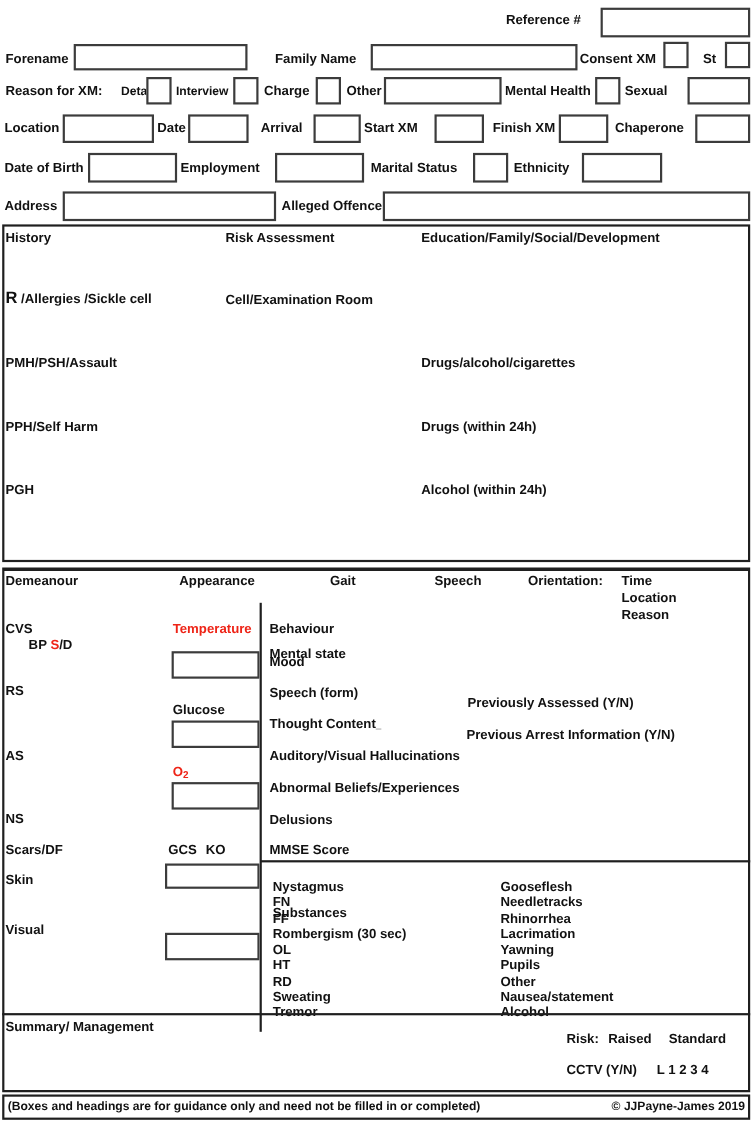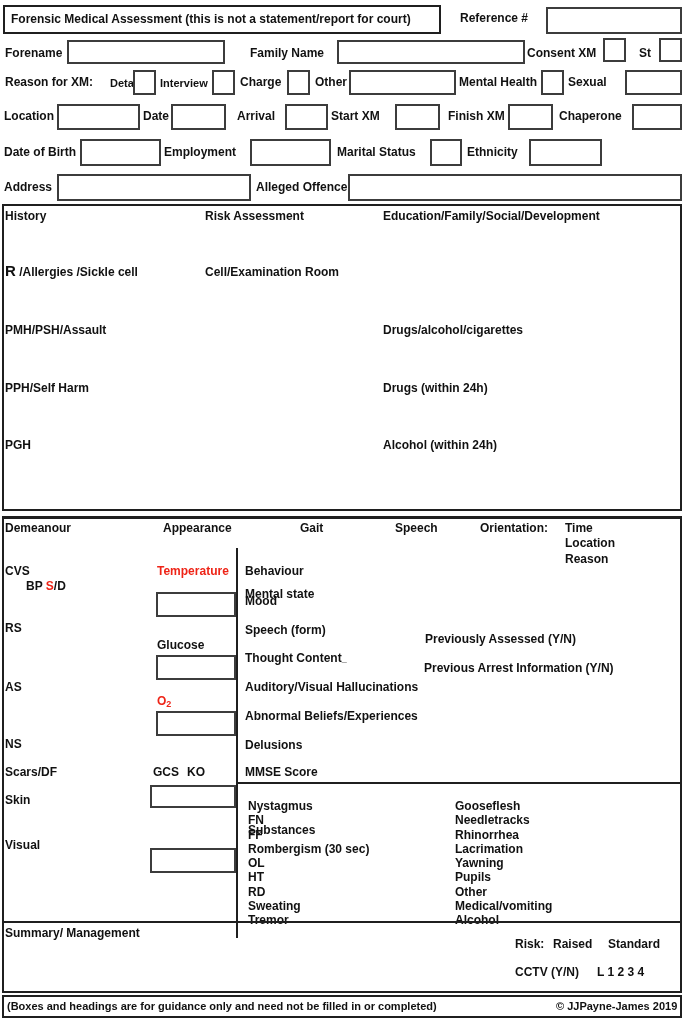--- a/index.html
+++ b/index.html
@@ -16,23 +16,20 @@
   .red{color:#ee2417;}
   .vline{position:absolute;width:2px;background:#1f1f1f;}
   .hline{position:absolute;height:2px;background:#1f1f1f;}
   .titlebox{position:absolute;border:2px solid #1f1f1f;box-sizing:border-box;display:flex;align-items:center;padding-left:6px;}
 </style>
 </head>
 <body>
 
 <div class="page">
 
-  <div class="titlebox" style="left:3px;top:5px;width:438px;height:29px">
-    <span class="lbl" style="position:static">Forensic Medical Assessment (this is not a statement/report for court)</span>
-  </div>
   <div class="lbl" style="left:460px;top:12px">Reference #</div>
   <div class="ibox" style="left:546px;top:7px;width:136px;height:27px"></div>
 
   <div class="lbl" style="left:5px;top:47px">Forename</div>
   <div class="ibox" style="left:67px;top:40px;width:158px;height:24px"></div>
   <div class="lbl" style="left:250px;top:47px">Family Name</div>
   <div class="ibox" style="left:337px;top:40px;width:188px;height:24px"></div>
   <div class="lbl" style="left:527px;top:47px">Consent XM</div>
   <div class="ibox" style="left:603px;top:38px;width:23px;height:24px"></div>
   <div class="lbl" style="left:639px;top:47px">St</div>
@@ -158,21 +155,21 @@
   <div class="lbl" style="left:248px;top:900px">Sweating</div>
   <div class="lbl" style="left:248px;top:914px">Tremor</div>
 
   <div class="lbl" style="left:455px;top:800px">Gooseflesh</div>
   <div class="lbl" style="left:455px;top:814px">Needletracks</div>
   <div class="lbl" style="left:455px;top:829px">Rhinorrhea</div>
   <div class="lbl" style="left:455px;top:843px">Lacrimation</div>
   <div class="lbl" style="left:455px;top:857px">Yawning</div>
   <div class="lbl" style="left:455px;top:871px">Pupils</div>
   <div class="lbl" style="left:455px;top:886px">Other</div>
-  <div class="lbl" style="left:455px;top:900px">Medical/vomiting</div>
+  <div class="lbl" style="left:455px;top:900px">Nausea/statement</div>
   <div class="lbl" style="left:455px;top:914px">Alcohol</div>
 
   <div class="lbl" style="left:5px;top:839px">Visual</div>
   <div class="ibox" style="left:150px;top:848px;width:86px;height:25px"></div>
 
   <div class="hline" style="left:2px;top:921px;width:680px"></div>
   <div class="lbl" style="left:5px;top:927px">Summary/ Management</div>
   <div class="lbl" style="left:515px;top:938px">Risk:</div>
   <div class="lbl" style="left:553px;top:938px">Raised</div>
   <div class="lbl" style="left:608px;top:938px">Standard</div>

